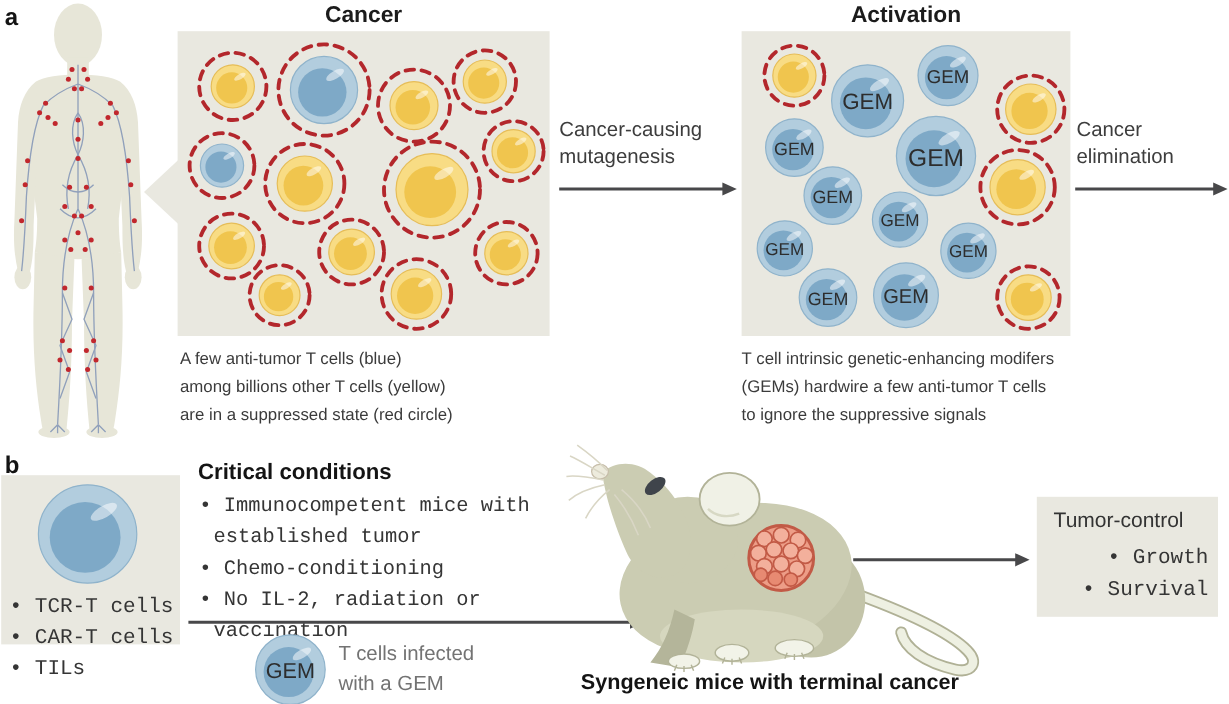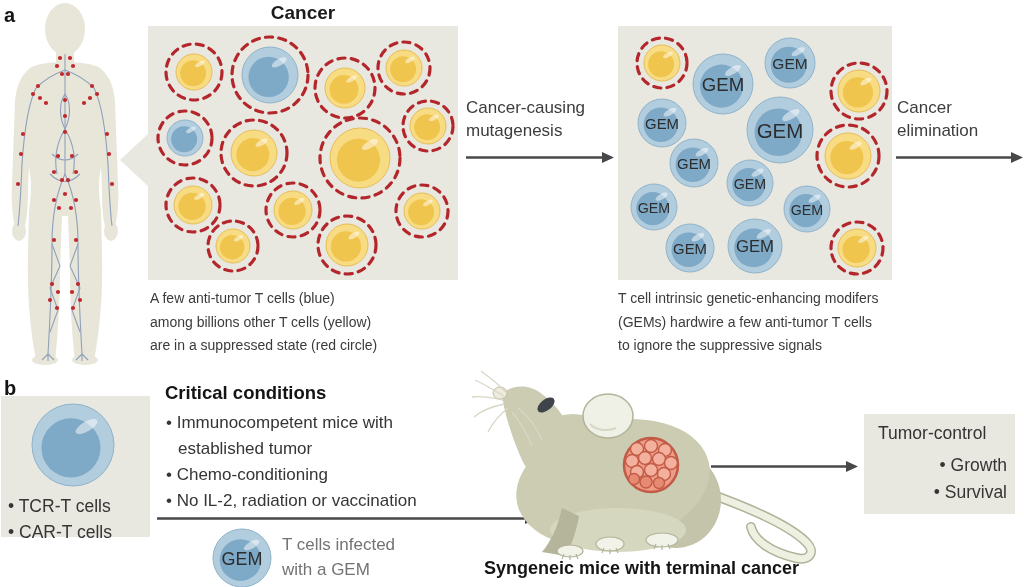--- a/index.html
+++ b/index.html
@@ -6,21 +6,21 @@
   .canvas{
     position:relative;width:1024px;height:587px;overflow:hidden;
     font-family:"Liberation Sans",sans-serif;color:#3b3b3b;background:#fff;
   }
   .abs{position:absolute;}
   .panel-label{font-size:20px;font-weight:700;color:#141414;}
   .box{background:#e9e8e0;}
   .box-title{font-size:19px;font-weight:700;color:#1b1b1b;text-align:center;}
   .caption{font-size:14px;line-height:23.5px;color:#3b3b3b;white-space:pre-line;}
   .arrow-label{font-size:17px;line-height:23px;color:#3d3d3d;white-space:pre-line;}
-  .blist .li{font-size:17px;line-height:26px;padding-left:12px;text-indent:-12px;color:#353535;}
+  .blist .li{font-size:17px;line-height:26px;padding-left:12px;text-indent:-12px;color:#353535;font-family:Liberation Mono, monospace;}
   .tcr-list .li{font-size:17.5px;line-height:26px;}
   .outcome-list .li{font-size:17.5px;line-height:27px;}
   .bold-caption{font-size:18px;font-weight:700;color:#141414;white-space:nowrap;}
   .section-title{font-size:18.5px;font-weight:700;color:#141414;}
   .note{font-size:17px;line-height:25px;color:#737373;white-space:pre-line;}
   .outcome-title{font-size:17.5px;color:#333;}
   svg{overflow:visible;display:block;}
   svg text{font-family:"Liberation Sans",sans-serif;font-weight:500;}
 </style>
 </head>
@@ -201,20 +201,21 @@
 among billions other T cells (yellow)
 are in a suppressed state (red circle)</div>
 
   <div class="abs arrow-label" style="left:466px;top:96px;width:150px;">Cancer-causing
 mutagenesis</div>
   <svg class="abs" style="left:466px;top:151px;" width="148" height="13">
     <line x1="0" y1="6.5" x2="137" y2="6.5" stroke="#48484a" stroke-width="2.6"></line>
     <polygon points="136,1 148,6.5 136,12" fill="#48484a"></polygon>
   </svg>
 
+  <div class="abs box-title" style="left:618px;top:2px;width:274px;">Activation</div>
   <div class="abs box" style="left:618px;top:26px;width:274px;height:254px;">
     <svg width="274" height="254" viewBox="0 0 274 254">
         <g transform="translate(44,37)">
           <circle r="25" fill="none" stroke="#b3272c" stroke-width="3.2" stroke-dasharray="7.2 6.2" stroke-linecap="round"></circle>
           <circle r="18" fill="#f8dc84" stroke="#e6bd57" stroke-width="1"></circle>
           <circle cx="-0.9" cy="1.2600000000000002" r="12.959999999999999" fill="#f0c54e"></circle>
           <ellipse cx="5.94" cy="-8.1" rx="5.3999999999999995" ry="2.16" transform="rotate(-30 5.94 -8.1)" fill="rgba(255,255,255,0.5)"></ellipse>
         </g>
         <g transform="translate(105,58)">
           <circle r="30" fill="#b2cdde" stroke="#8fb3cb" stroke-width="1"></circle>
@@ -313,20 +314,21 @@
     <svg width="149" height="96" viewBox="0 0 149 96">
         <g transform="translate(72,49)">
           <circle r="41" fill="#b2cdde" stroke="#8fb3cb" stroke-width="1"></circle>
           <circle cx="-2.0500000000000003" cy="2.87" r="29.52" fill="#7ea9c7"></circle>
           <ellipse cx="13.530000000000001" cy="-18.45" rx="12.299999999999999" ry="4.92" transform="rotate(-30 13.530000000000001 -18.45)" fill="rgba(255,255,255,0.5)"></ellipse>
         </g>
       </svg>
     <div class="blist tcr-list" style="position:absolute;left:7px;top:97px;width:140px;">
         <div class="li">• TCR-T cells</div>
         <div class="li">• CAR-T cells</div>
+        <div class="li">• TILs</div>
       </div>
   </div>
 
   <div class="abs section-title" style="left:165px;top:382px;">Critical conditions</div>
   <div class="abs blist" style="left:166px;top:410px;width:290px;">
       <div class="li">• Immunocompetent mice with established tumor</div>
       <div class="li">• Chemo-conditioning</div>
       <div class="li">• No IL-2, radiation or vaccination</div>
     </div>
 

